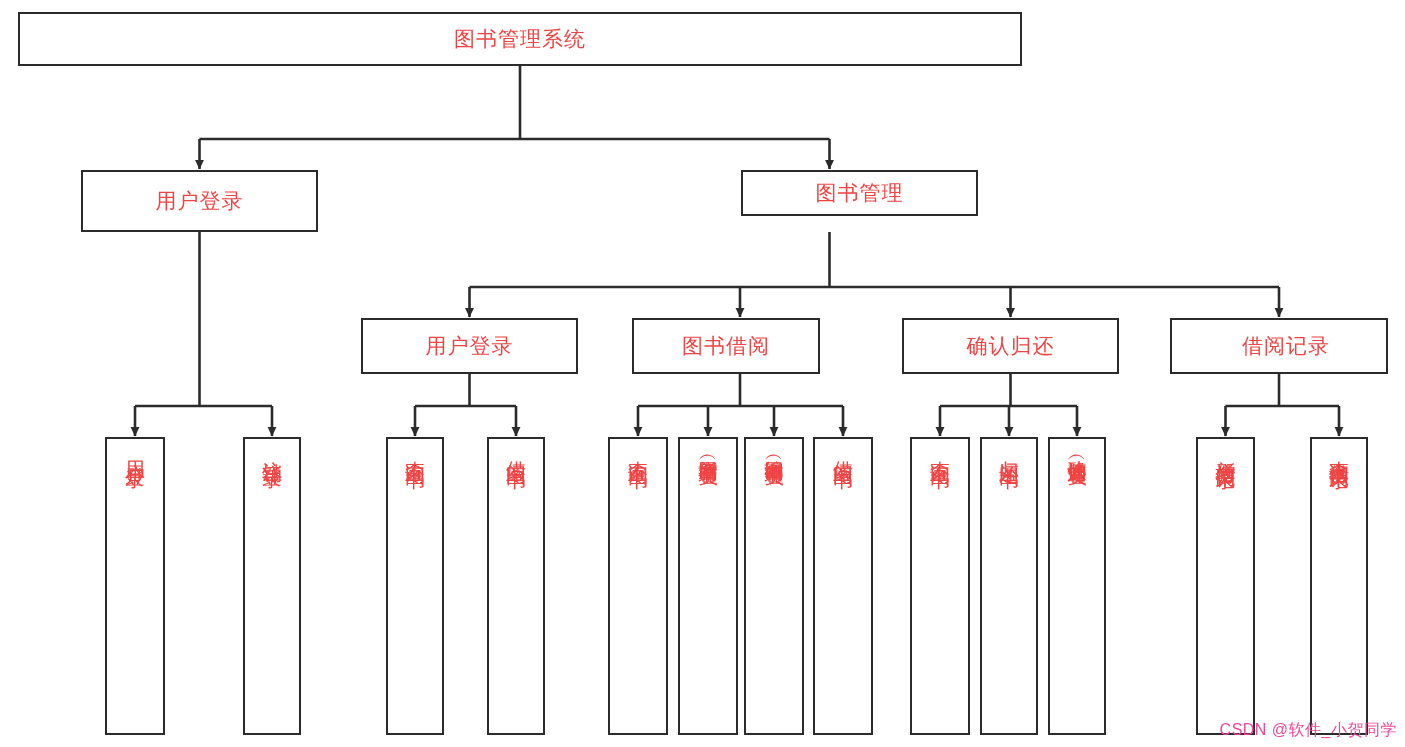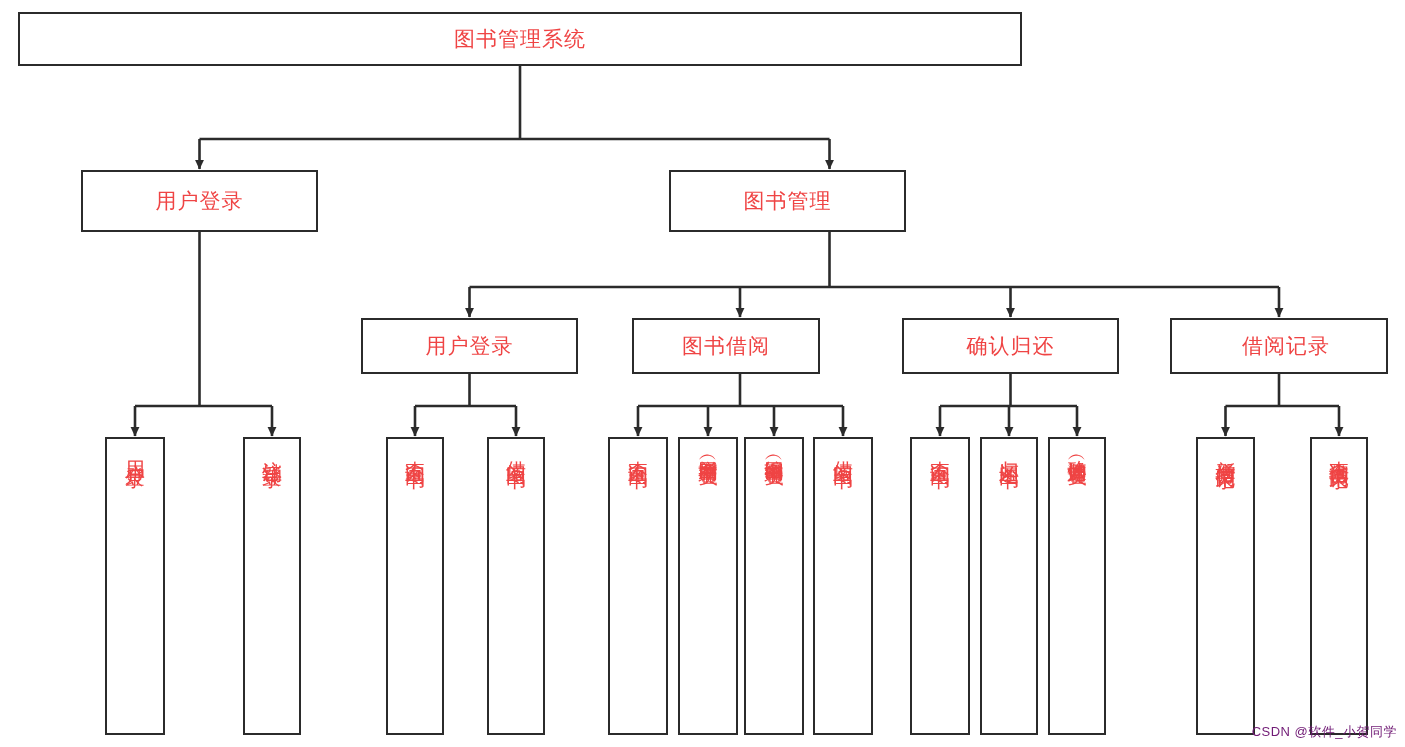--- a/index.html
+++ b/index.html
@@ -56,22 +56,22 @@
     text-orientation: upright;
     letter-spacing: 3px;
     line-height: 1.05;
     white-space: nowrap;
     display: block;
   }
   .watermark {
     position: absolute;
     right: 8px;
     bottom: 6px;
-    font-size: 13px;
-    color: #701a75;
+    font-size: 16px;
+    color: #ec4899;
     letter-spacing: 0.5px;
     white-space: nowrap;
     font-family: "Liberation Sans", "DejaVu Sans", sans-serif;
   }
 </style>
 </head>
 <body>
 
 <div id="canvas">
 
@@ -118,21 +118,21 @@
       </g>
   </svg>
 
   <div id="node-layer">
       <div class="node root horiz" style="left: 18px; top: 12px; width: 1004px; height: 54px;">
         <span>图书管理系统</span>
       </div>
       <div class="node horiz" style="left: 81px; top: 170px; width: 237px; height: 62px;">
         <span>用户登录</span>
       </div>
-      <div class="node horiz" style="left: 669px; top: 170px; width: 237px; height: 62px;">
+      <div class="node horiz" style="left: 741px; top: 170px; width: 237px; height: 46px;">
         <span>图书管理</span>
       </div>
       <div class="node horiz" style="left: 361px; top: 318px; width: 217px; height: 56px;">
         <span>用户登录</span>
       </div>
       <div class="node horiz" style="left: 632px; top: 318px; width: 188px; height: 56px;">
         <span>图书借阅</span>
       </div>
       <div class="node horiz" style="left: 902px; top: 318px; width: 217px; height: 56px;">
         <span>确认归还</span>

